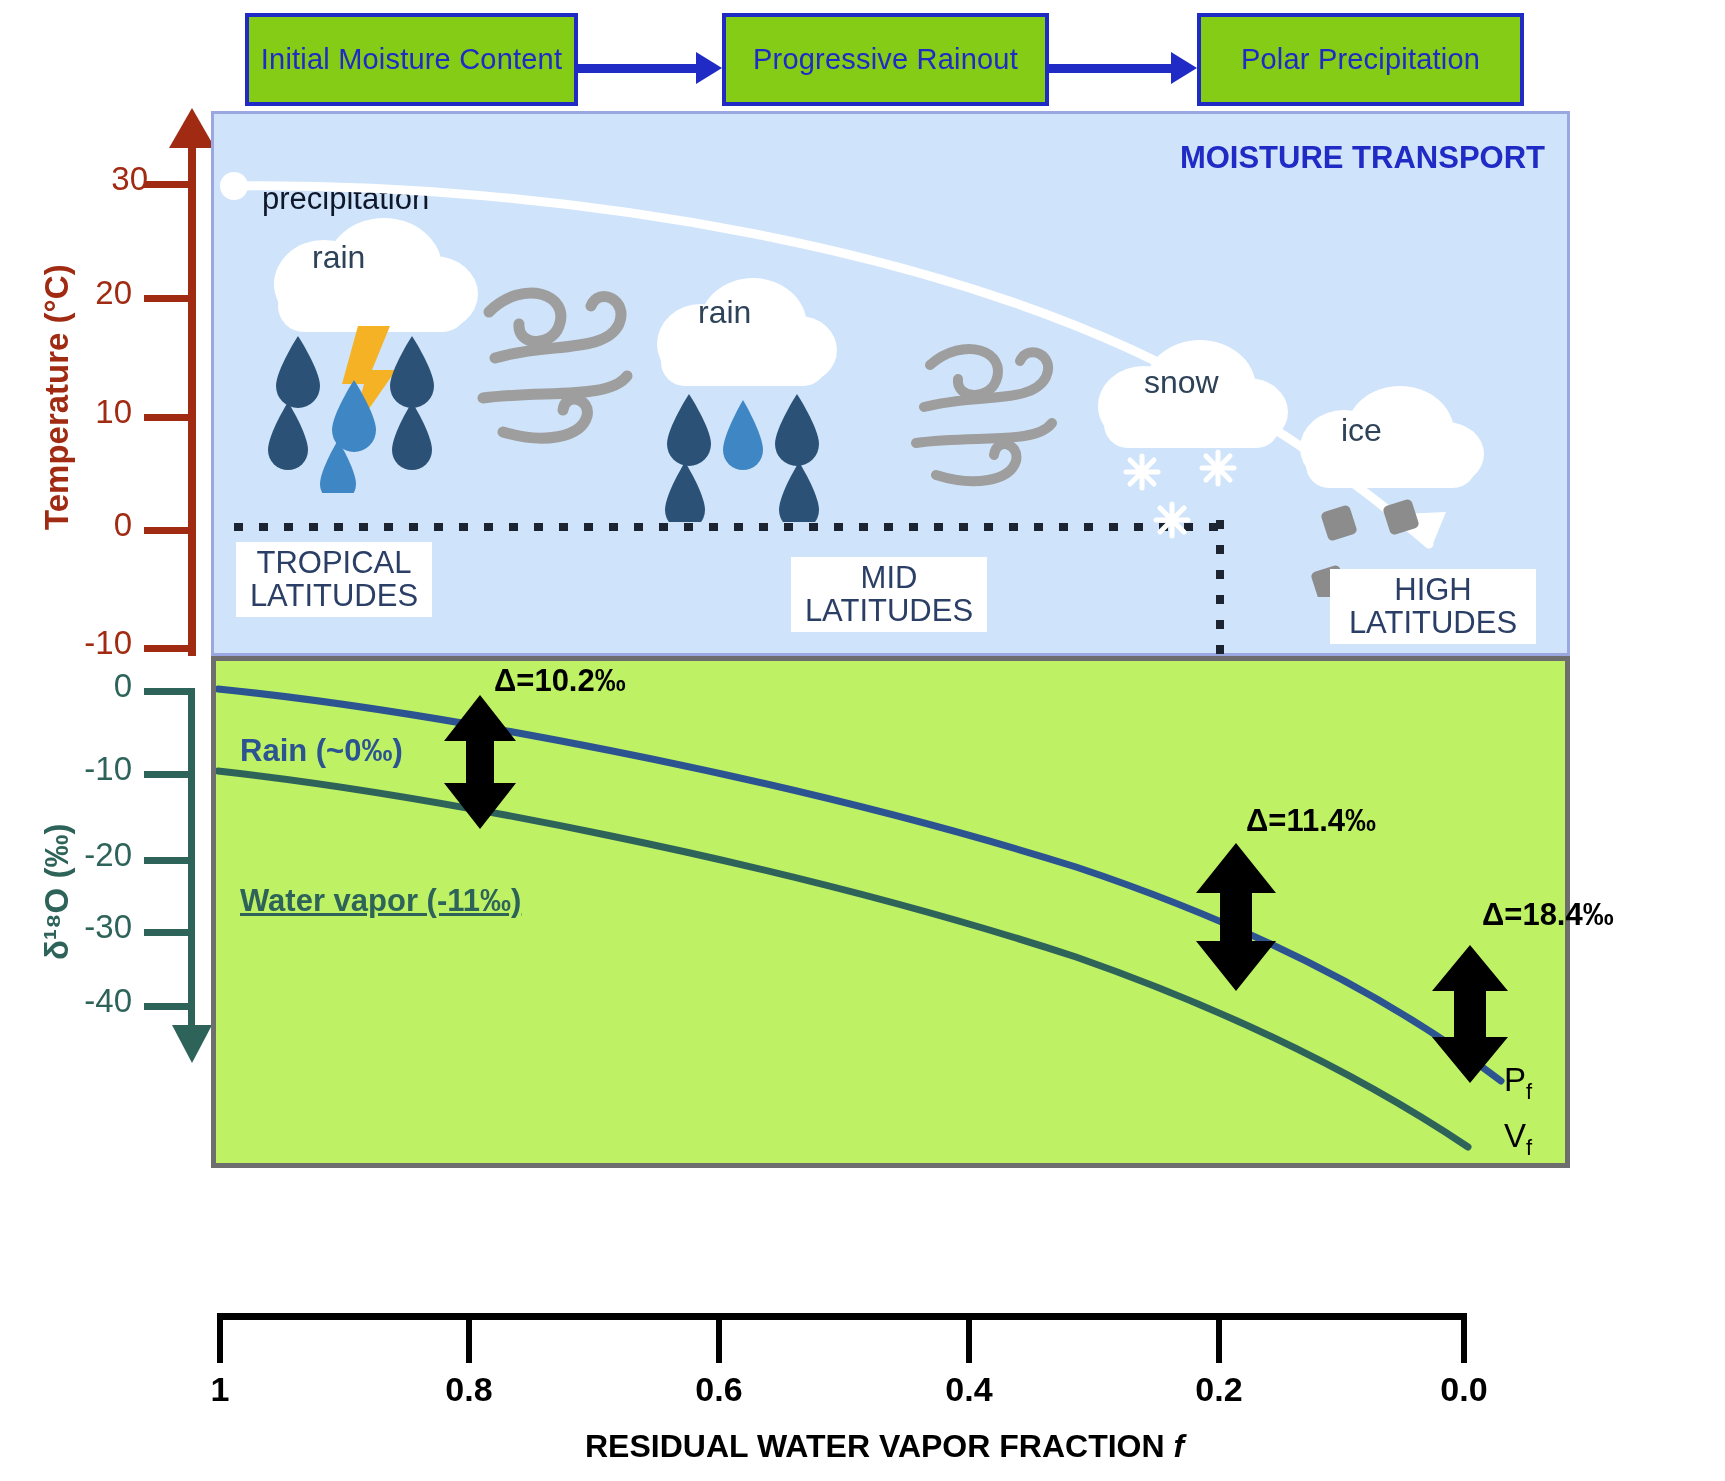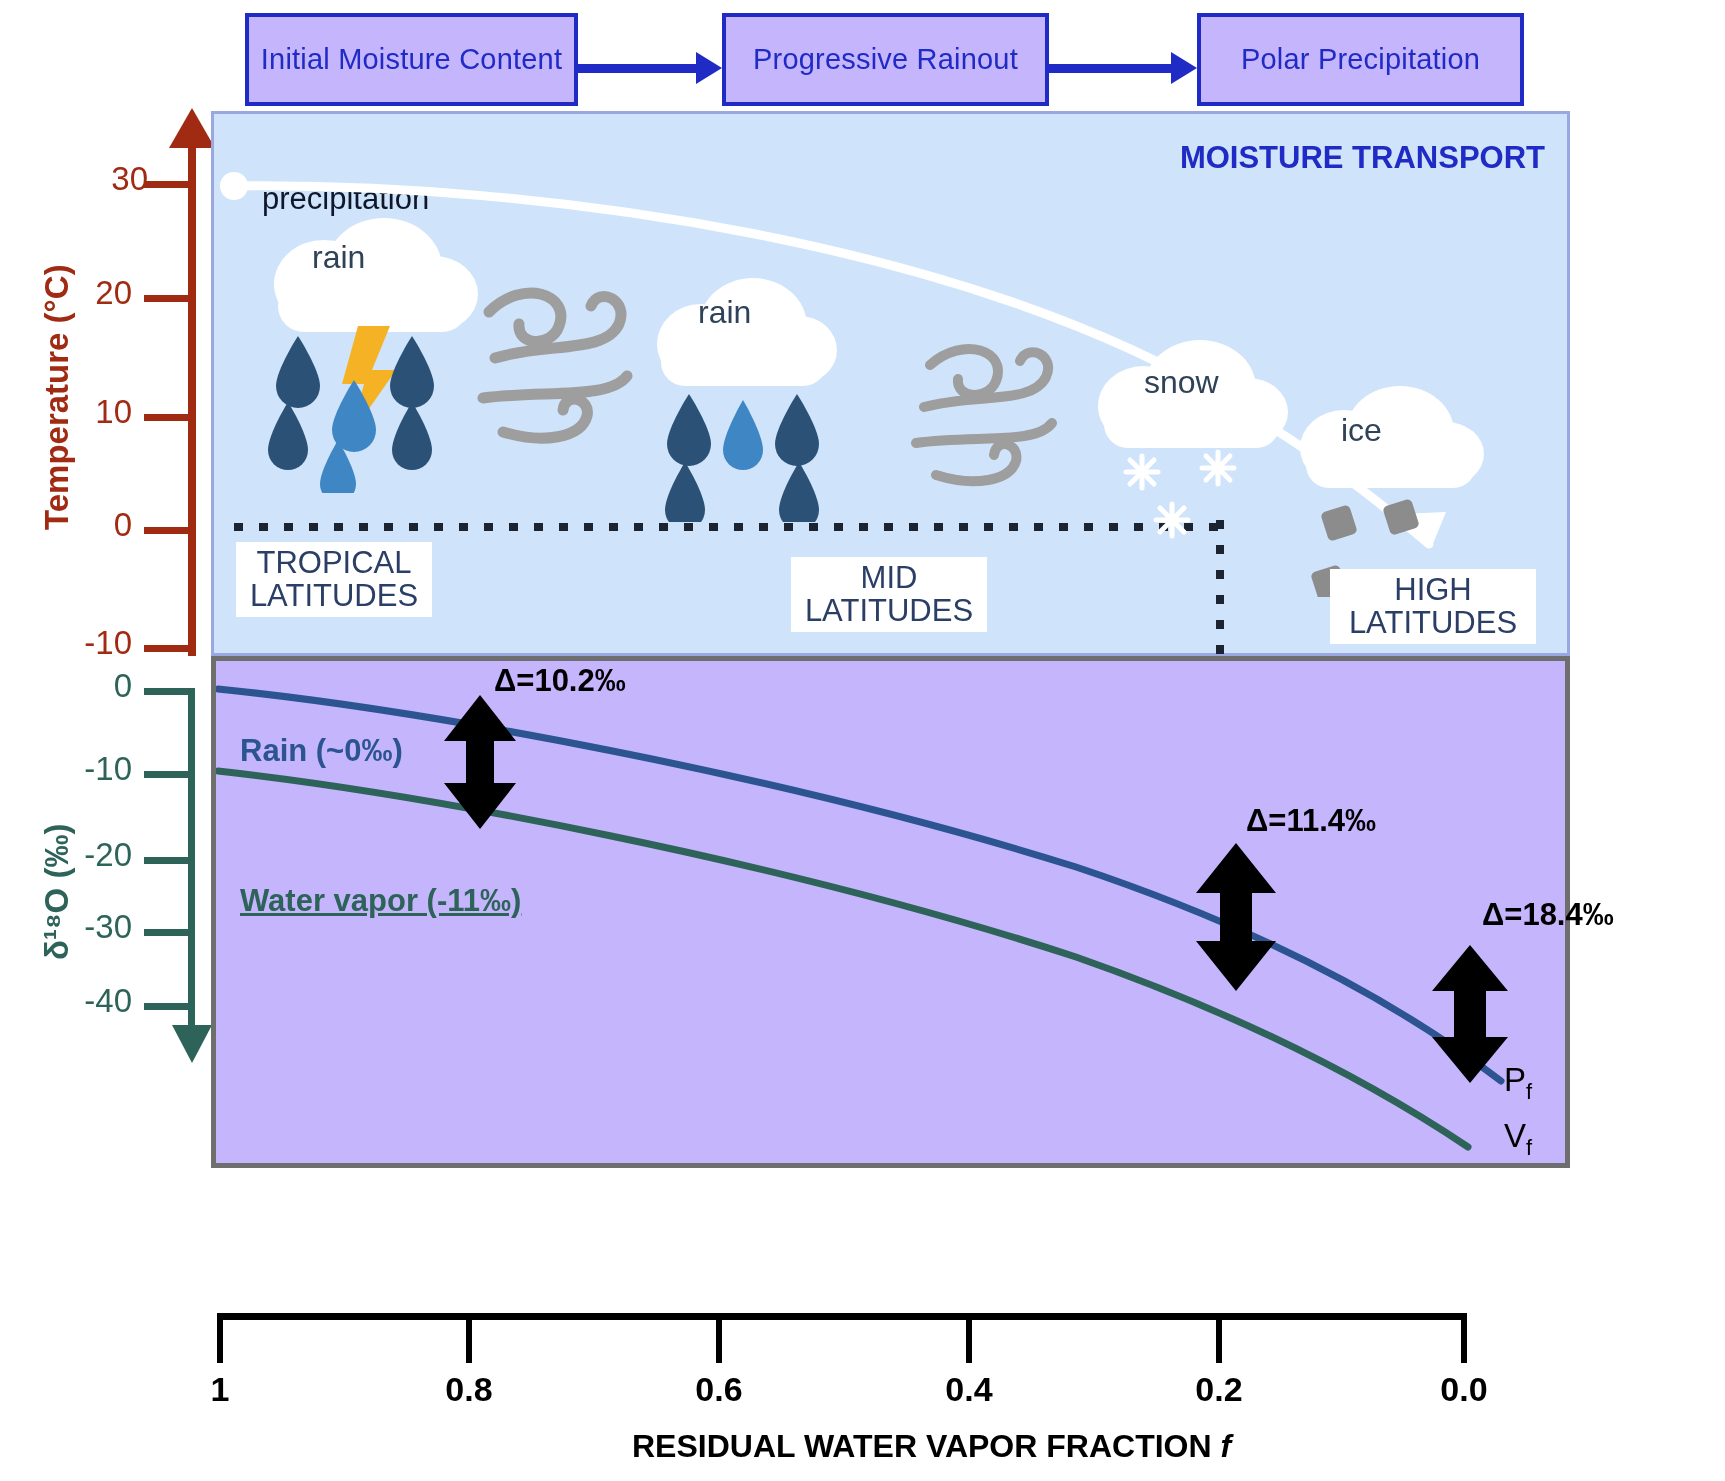--- a/index.html
+++ b/index.html
@@ -5,21 +5,21 @@
   html,body{margin:0;padding:0;background:#ffffff;}
   body{
     width:1725px;height:1481px;position:relative;overflow:hidden;
     font-family:"Liberation Sans", sans-serif;
   }
   .abs{position:absolute;}
 
   
   .flow-box{
     position:absolute;box-sizing:border-box;
-    border:4px solid #1F2BC4;background:#c4b5fd;
+    border:4px solid #1F2BC4;background:#84cc16;
     display:flex;align-items:center;justify-content:center;
     color:#1F2BC4;font-size:29px;font-weight:400;letter-spacing:.2px;
   }
   .flow-arrow{position:absolute;height:0;}
   .flow-arrow .shaft{position:absolute;top:0;left:0;height:9px;background:#1F2BC4;}
   .flow-arrow .head{
     position:absolute;top:-12px;width:0;height:0;
     border-top:16px solid transparent;border-bottom:16px solid transparent;
     border-left:26px solid #1F2BC4;
   }
@@ -54,34 +54,34 @@
   }
   .lat-box{
     position:absolute;background:#ffffff;color:#2B3F66;
     font-size:31px;text-align:center;line-height:1.08;padding:4px 10px;
     box-sizing:border-box;
   }
 
   
   #lower-panel{
     position:absolute;left:211px;top:656px;width:1359px;height:512px;
-    background:#c4b5fd;border:5px solid #6E6E6E;box-sizing:border-box;
+    background:#bef264;border:5px solid #6E6E6E;box-sizing:border-box;
   }
   .curve-label{position:absolute;font-size:31px;font-weight:bold;}
   .lbl-rain{color:#2B5490;}
   .lbl-vapor{color:#2D6359;text-decoration:underline;}
   .delta-label{position:absolute;font-size:31px;font-weight:bold;color:#000;}
   .endlabel{position:absolute;font-size:33px;color:#000;}
   .endlabel sub{font-size:22px;}
 
   
   .xax-line{position:absolute;background:#000;}
   .xax-tick{position:absolute;background:#000;width:6px;}
   .xax-label{position:absolute;font-size:34px;font-weight:bold;color:#000;text-align:center;}
-  .xax-title{position:absolute;font-size:32px;font-weight:bold;color:#000;white-space:nowrap;margin-left:47px;}
+  .xax-title{position:absolute;font-size:32px;font-weight:bold;color:#000;white-space:nowrap;}
   .xax-title i{font-style:italic;}
 </style>
 </head>
 <body>
 
 <div class="flow-box" style="left:245px;top:13px;width:333px;height:93px;">
   <span>Initial Moisture Content</span>
 </div>
 <div class="flow-arrow" style="left:578px;top:64px;width:144px;">
   <span class="shaft" style="width:118px;"></span>

